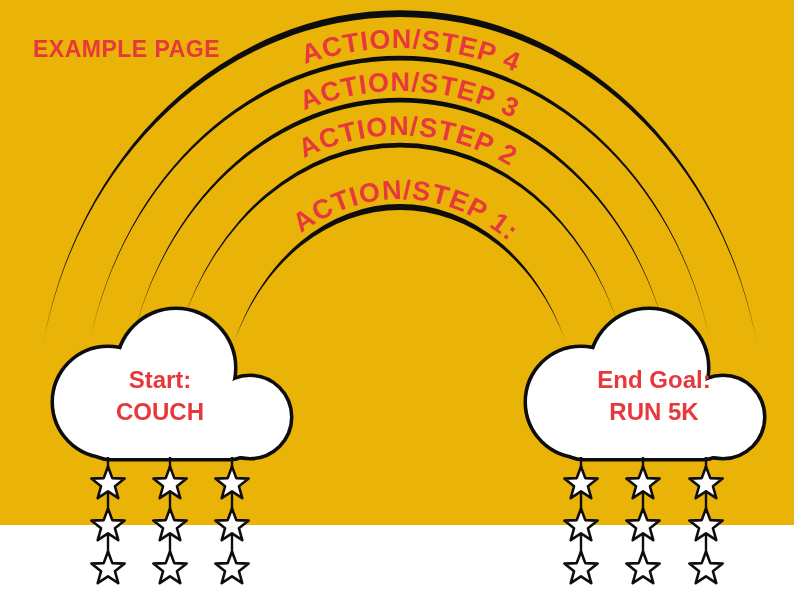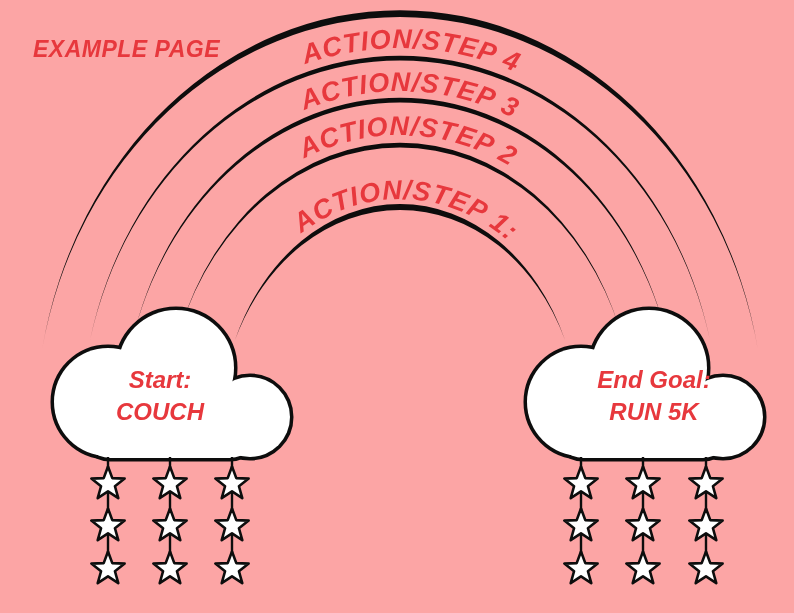--- a/index.html
+++ b/index.html
@@ -7,23 +7,22 @@
     padding: 0;
     background: #ffffff;
     width: 794px;
     height: 613px;
     overflow: hidden;
     font-family: "Liberation Sans", sans-serif;
   }
   .canvas {
     position: relative;
     width: 794px;
-    height: 613px;
-    background: #fca5a5;
-    font-style: italic;
+    height: 525px;
+    background: #eab308;
   }
   svg { display: block; }
 
   .page-label {
     font-family: "Liberation Sans", sans-serif;
     font-weight: 700;
     font-size: 23px;
     letter-spacing: 0.5px;
     fill: #e7383d;
   }

